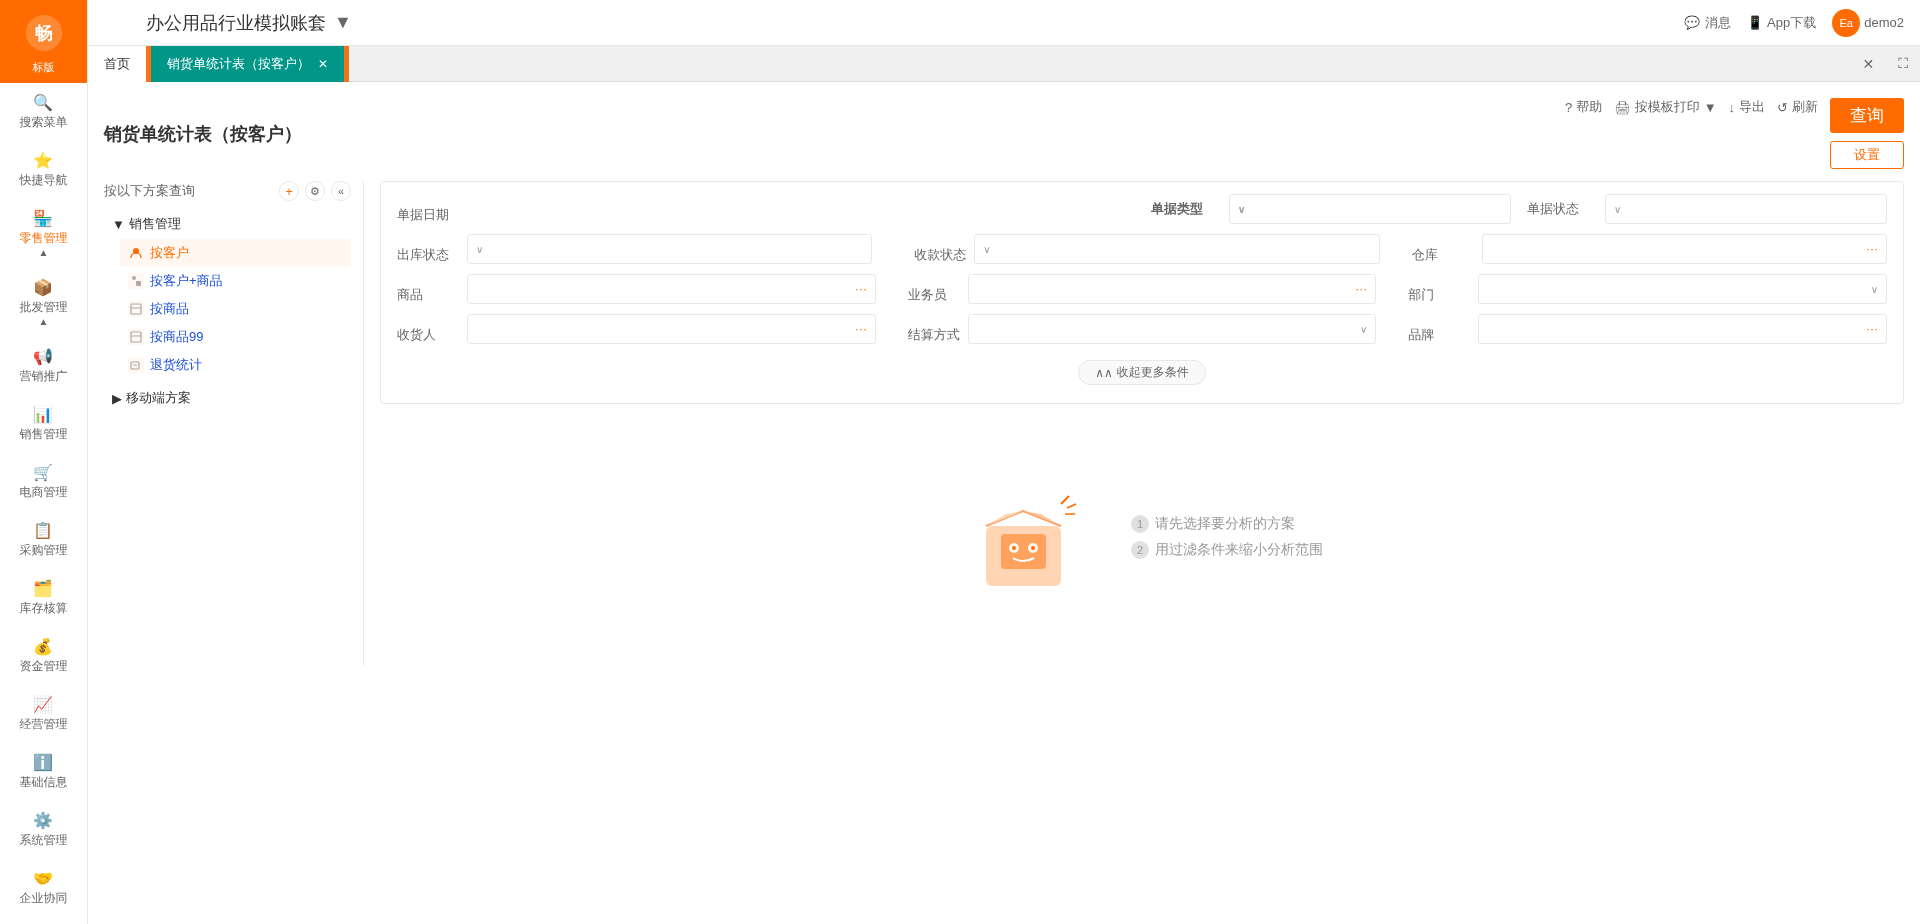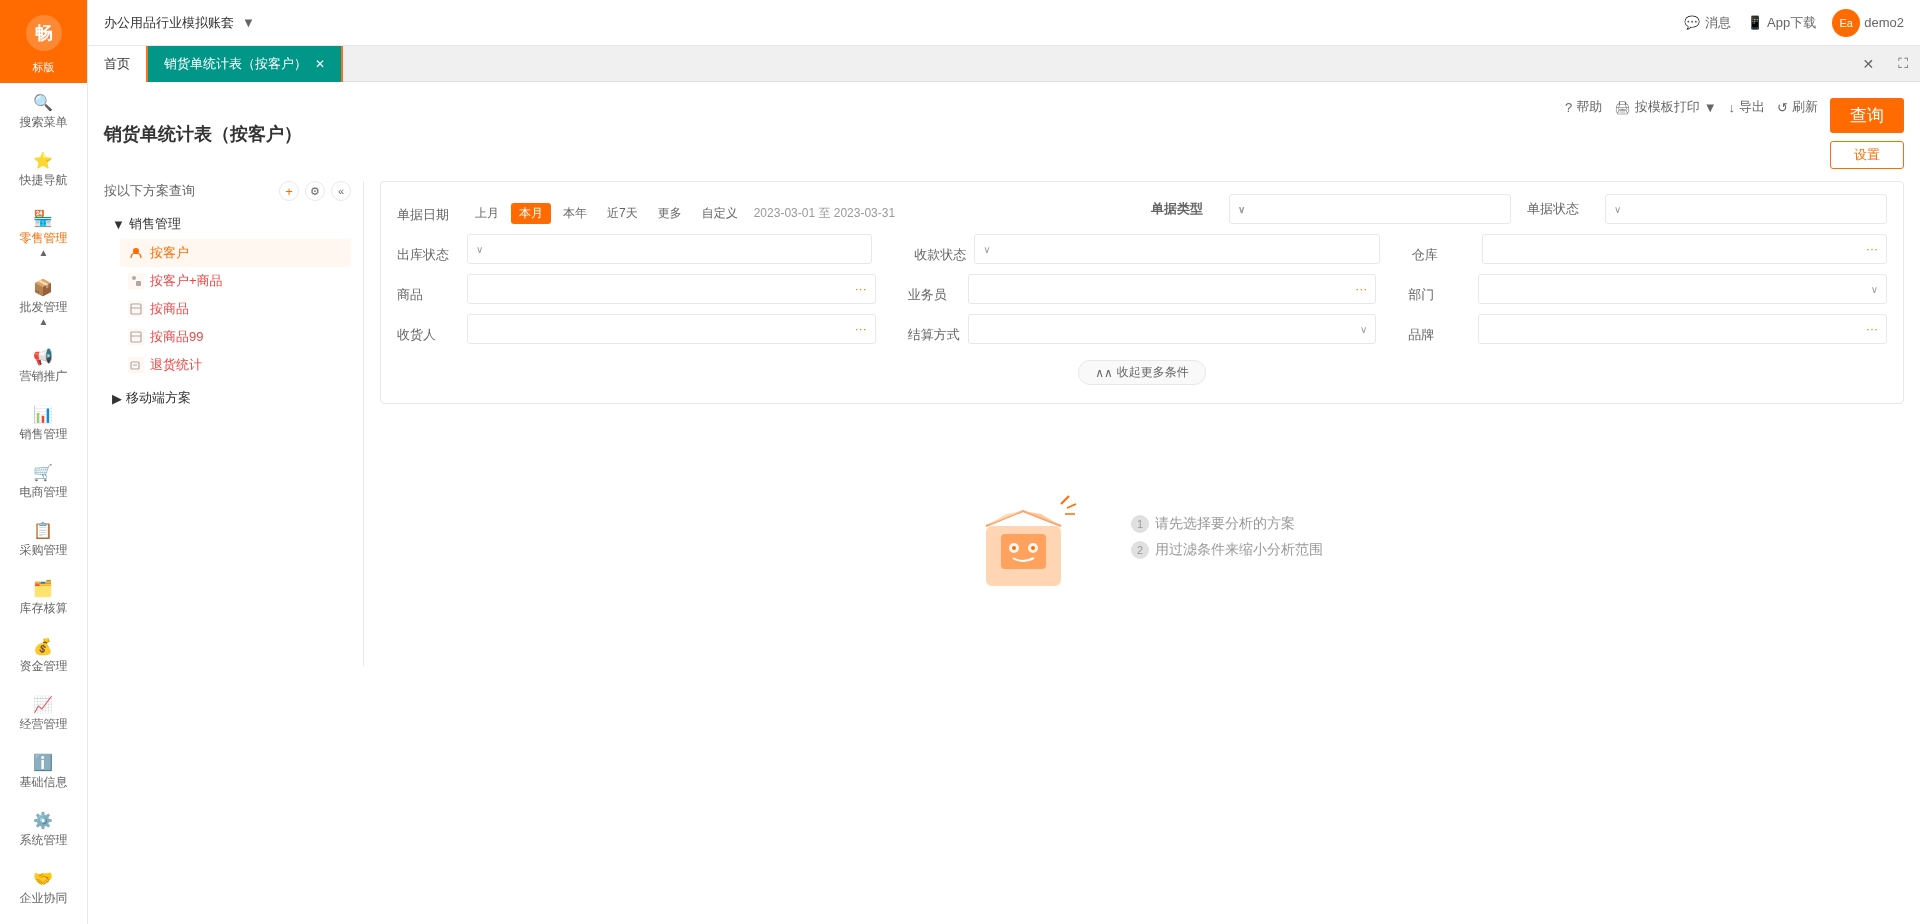--- a/index.html
+++ b/index.html
@@ -12,29 +12,29 @@
     .sidebar-logo-text { color: #fff; font-size: 11px; }
     .sidebar-item { width: 100%; padding: 10px 4px; text-align: center; cursor: pointer; font-size: 12px; color: #666; transition: background 0.2s; }
     .sidebar-item-icon { font-size: 16px; margin-bottom: 2px; }
     .sidebar-item-label { font-size: 12px; }
 
     
     .main { flex: 1; display: flex; flex-direction: column; height: 924px; overflow: hidden; }
 
     
     .navbar { background: #fff; height: 46px; display: flex; align-items: center; justify-content: space-between; padding: 0 16px; border-bottom: 1px solid #e8e8e8; }
-    .navbar-left { display: flex; align-items: center; gap: 8px; font-size: 13px; color: #333; }
+    .navbar-left { display: flex; align-items: center; gap: 8px; font-size: 18px; color: #333; margin-left: 42px; }
     .navbar-dropdown { color: #666; }
     .navbar-right { display: flex; align-items: center; gap: 16px; font-size: 13px; color: #666; }
     .navbar-right-item { display: flex; align-items: center; gap: 4px; cursor: pointer; }
     .avatar { width: 28px; height: 28px; border-radius: 50%; background: #ff6b00; display: flex; align-items: center; justify-content: center; color: #fff; font-size: 11px; }
 
     
     .tabbar { background: #f0f0f0; display: flex; align-items: center; height: 36px; padding: 0; border-bottom: 1px solid #ddd; }
-    .tab { padding: 0 16px; height: 36px; display: flex; align-items: center; font-size: 13px; cursor: pointer; border-right: 2px solid #f97316; }
+    .tab { padding: 0 16px; height: 36px; display: flex; align-items: center; font-size: 13px; cursor: pointer; border-right: 5px solid #f97316; }
     .tab.home { background: #fff; color: #333; }
     .tab.active { background: #009688; color: #fff; }
     .tab-close { margin-left: 8px; color: inherit; font-size: 12px; cursor: pointer; }
 
     
     .page-content { flex: 1; overflow-y: auto; padding: 16px; background: #fff; }
 
     
     .page-title-row { display: flex; align-items: center; justify-content: space-between; margin-bottom: 12px; }
     .page-title { font-size: 18px; font-weight: bold; color: #333; }
@@ -57,21 +57,21 @@
     .filter-field-arrow { color: #999; font-size: 10px; }
 
     .collapse-row { text-align: center; padding: 6px 0; cursor: pointer; }
     .collapse-btn { display: inline-flex; align-items: center; gap: 4px; color: #666; font-size: 12px; border: 1px solid #e8e8e8; padding: 3px 16px; border-radius: 12px; background: #f9f9f9; cursor: pointer; }
     .left-panel { width: 260px; border-right: 1px solid #e8e8e8; padding-right: 12px; flex-shrink: 0; }
     .left-panel-title { display: flex; align-items: center; justify-content: space-between; margin-bottom: 8px; font-size: 13px; color: #666; }
     .left-panel-actions { display: flex; align-items: center; gap: 6px; }
     .tree-item { padding: 6px 8px; cursor: pointer; border-radius: 3px; font-size: 13px; }
     .tree-item.group { color: #333; font-weight: 500; display: flex; align-items: center; gap: 4px; }
     .tree-children { padding-left: 16px; }
-    .tree-child { padding: 5px 8px; cursor: pointer; border-radius: 3px; font-size: 13px; color: #ef4444; display: flex; align-items: center; gap: 6px; }
+    .tree-child { padding: 5px 8px; cursor: pointer; border-radius: 3px; font-size: 13px; color: #1d4ed8; display: flex; align-items: center; gap: 6px; }
     .tree-child.active { color: #ff6b00; background: #fff7f0; }
     .tree-icon { width: 16px; height: 16px; display: flex; align-items: center; justify-content: center; font-size: 11px; color: #ff6b00; background: #fff7f0; border-radius: 2px; }
 
     
     .right-panel { flex: 1; display: flex; flex-direction: column; align-items: center; justify-content: center; padding: 60px 0; }
     .empty-state { display: flex; align-items: center; gap: 40px; }
     .empty-tips { color: #999; font-size: 14px; }
     .empty-tip { display: flex; align-items: center; gap: 6px; margin-bottom: 8px; }
     .tip-num { width: 18px; height: 18px; border-radius: 50%; background: #e0e0e0; color: #999; font-size: 11px; display: flex; align-items: center; justify-content: center; }
 
@@ -293,29 +293,20 @@
           <span>移动端方案</span>
         </div>
       </div>
 
       <div style="flex:1; padding-left:16px;">
 
         <div class="filter-section">
 
           <div class="filter-row">
             <span class="filter-label">单据日期</span>
-            <div class="filter-dates">
-              <button class="date-btn">上月</button>
-              <button class="date-btn active">本月</button>
-              <button class="date-btn">本年</button>
-              <button class="date-btn">近7天</button>
-              <button class="date-btn">更多</button>
-              <button class="date-btn">自定义</button>
-              <span class="date-range">2023-03-01 至 2023-03-31</span>
-            </div>
             <div style="flex:1;"></div>
 
             <div style="display:flex;align-items:center;gap:8px;width:360px;font-weight:bold;">
               <span class="filter-label">单据类型</span>
               <div class="filter-field" style="flex:1;">
                 <span class="filter-field-arrow">∨</span>
               </div>
             </div>
             <div style="width:16px;"></div>
 

